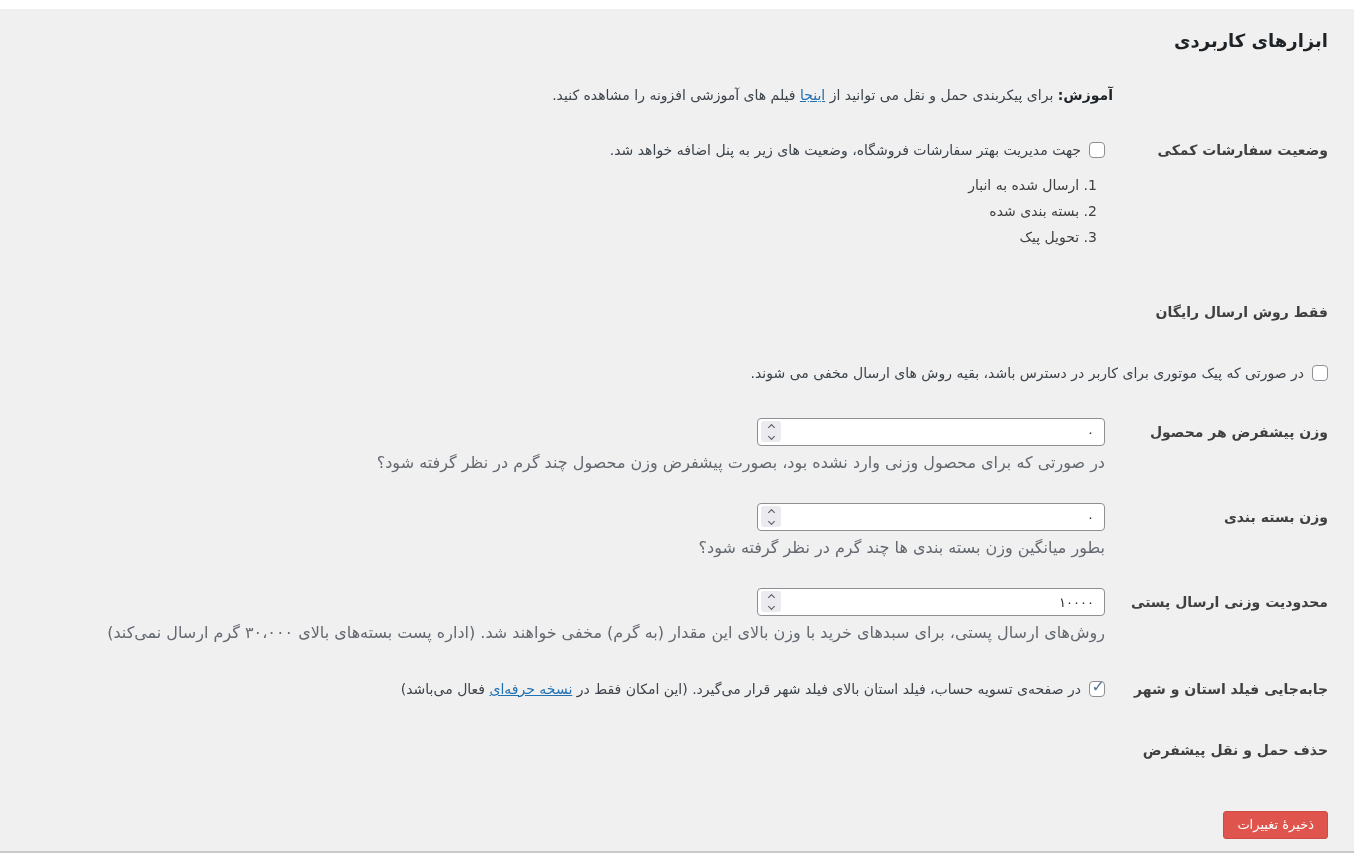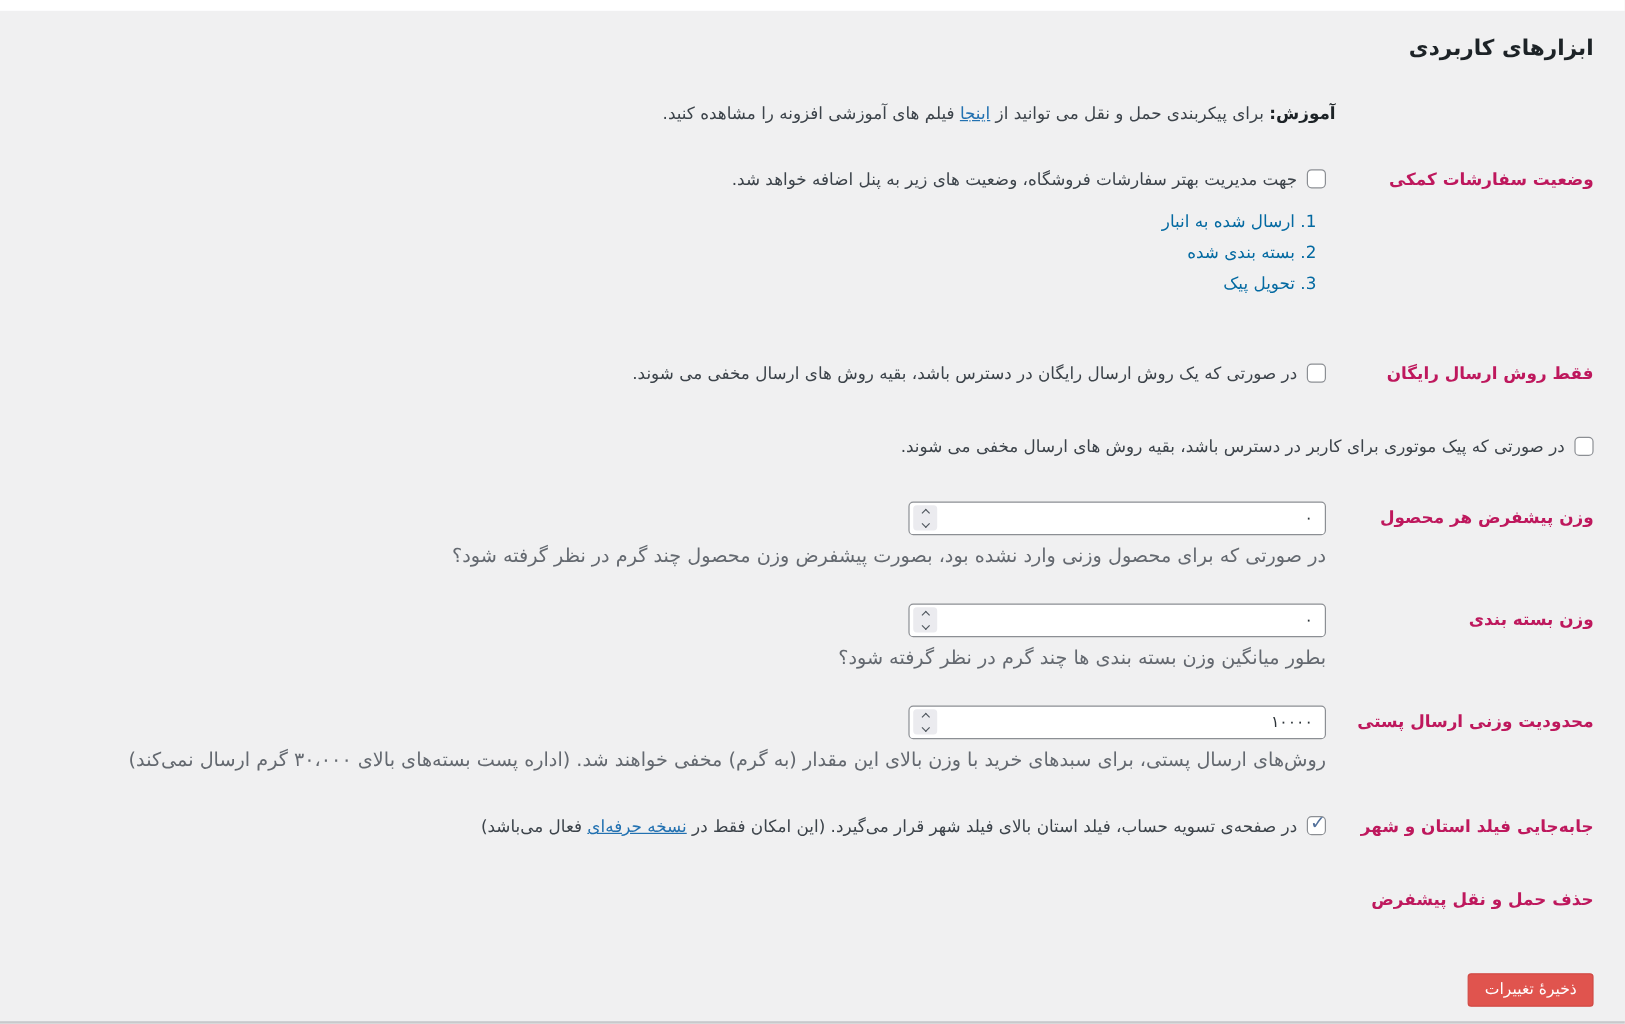--- a/index.html
+++ b/index.html
@@ -25,21 +25,21 @@
   a.link {
     color: var(--link, #2271b1);
     text-decoration: underline;
     cursor: pointer;
     margin-top: 36px;
   }
   .form { margin-top: 35px; }
   .row { display: flex; align-items: flex-start; }
   .row .th {
     flex: 0 0 223px; width: 223px; padding-left: 20px;
-    font-size: 14px; font-weight: bold; color: #be185d; line-height: 20px;
+    font-size: 14px; font-weight: bold; color: #404040; line-height: 20px;
     text-align: right;
   }
   .row.input-row .th { line-height: 28px; }
   .row .td { flex: 1; font-size: 14px; line-height: 20px; }
   .r1 { margin-bottom: 52px; }
   .r2 { margin-bottom: 41px; }
   .r3 { margin-bottom: 35px; }
   .r4 { margin-bottom: 31px; }
   .r5 { margin-bottom: 31px; }
   .r6 { margin-bottom: 37px; }
@@ -52,21 +52,21 @@
     vertical-align: -3px; margin-left: 8px; position: relative;
     cursor: pointer; flex: none;
   }
   .checkbox.checked::after {
     content: "✓";
     position: absolute; top: -5px; right: -1px;
     font-size: 16px; font-weight: bold;
     color: var(--checkmark, #53719b);
   }
   .status-list { margin-top: 12px; padding-right: 8px; }
-  .status-list .list-item { line-height: 26px; font-size: 14px; color: #0369a1; }
+  .status-list .list-item { line-height: 26px; font-size: 14px; color: #404040; }
   .input-wrap { position: relative; width: 348px; height: 28px; }
   input.number-input {
     width: 100%; height: 100%;
     border: 1px solid #8c8f94; border-radius: 4px;
     background: #fff; color: #2c3338;
     font-family: "DejaVu Sans", sans-serif; font-size: 13px;
     padding: 0 10px 0 32px; text-align: right; outline: none;
   }
   .stepper {
     position: absolute; left: 4px; top: 3px;
@@ -112,25 +112,20 @@
         <div class="status-list">
           <div class="list-item">1. ارسال شده به انبار</div>
           <div class="list-item">2. بسته بندی شده</div>
           <div class="list-item">3. تحویل پیک</div>
         </div>
       </div>
     </div>
 
     <div class="row r2">
       <div class="th">فقط روش ارسال رایگان</div>
-      <div class="td">
-        <label class="check-label">
-          <span class="checkbox"></span><span>در صورتی که یک روش ارسال رایگان در دسترس باشد، بقیه روش های ارسال مخفی می شوند.</span>
-        </label>
-      </div>
     </div>
 
     <div class="row r3">
       <div class="td">
         <label class="check-label">
           <span class="checkbox"></span><span>در صورتی که پیک موتوری برای کاربر در دسترس باشد، بقیه روش های ارسال مخفی می شوند.</span>
         </label>
       </div>
     </div>
 

